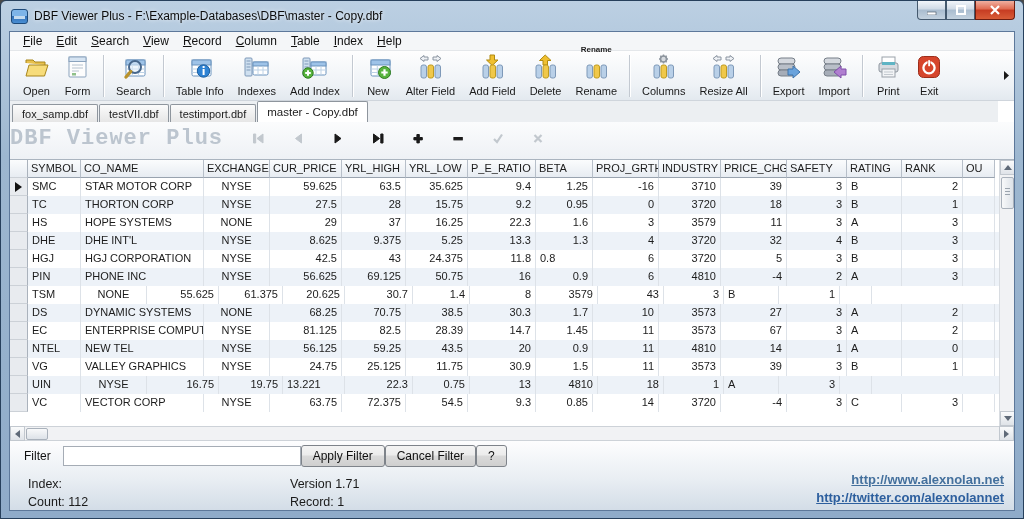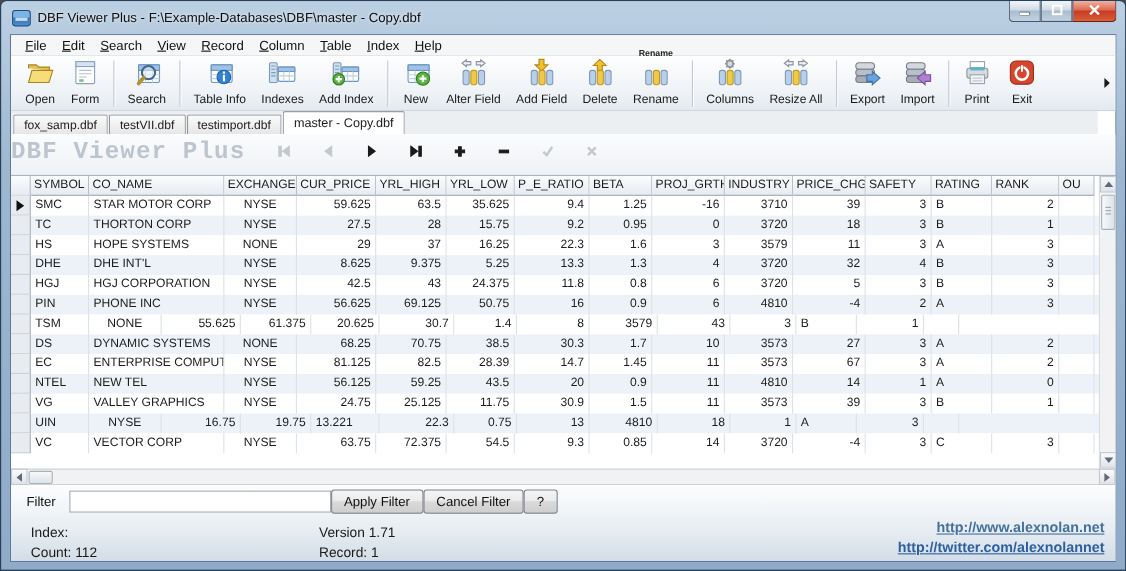--- a/index.html
+++ b/index.html
@@ -507,21 +507,21 @@
           </div>
           <div class="g-row row-even">
             <div class="g-sel"></div>
             <div class="g-cell" style="width: 53px; text-align: left;">HGJ</div>
             <div class="g-cell" style="width: 123px; text-align: left;">HGJ CORPORATION</div>
             <div class="g-cell" style="width: 66px; text-align: center;">NYSE</div>
             <div class="g-cell" style="width: 72px; text-align: right;">42.5</div>
             <div class="g-cell" style="width: 64px; text-align: right;">43</div>
             <div class="g-cell" style="width: 62px; text-align: right;">24.375</div>
             <div class="g-cell" style="width: 68px; text-align: right;">11.8</div>
-            <div class="g-cell" style="width: 57px; text-align: right;">0.8</div>
+            <div class="g-cell" style="width: 57px; ">0.8</div>
             <div class="g-cell" style="width: 66px; text-align: right;">6</div>
             <div class="g-cell" style="width: 62px; text-align: right;">3720</div>
             <div class="g-cell" style="width: 66px; text-align: right;">5</div>
             <div class="g-cell" style="width: 60px; text-align: right;">3</div>
             <div class="g-cell" style="width: 55px; text-align: left;">B</div>
             <div class="g-cell" style="width: 61px; text-align: right;">3</div>
             <div class="g-cell" style="width: 32px; text-align: left;"></div>
           </div>
           <div class="g-row row-odd">
             <div class="g-sel"></div>

